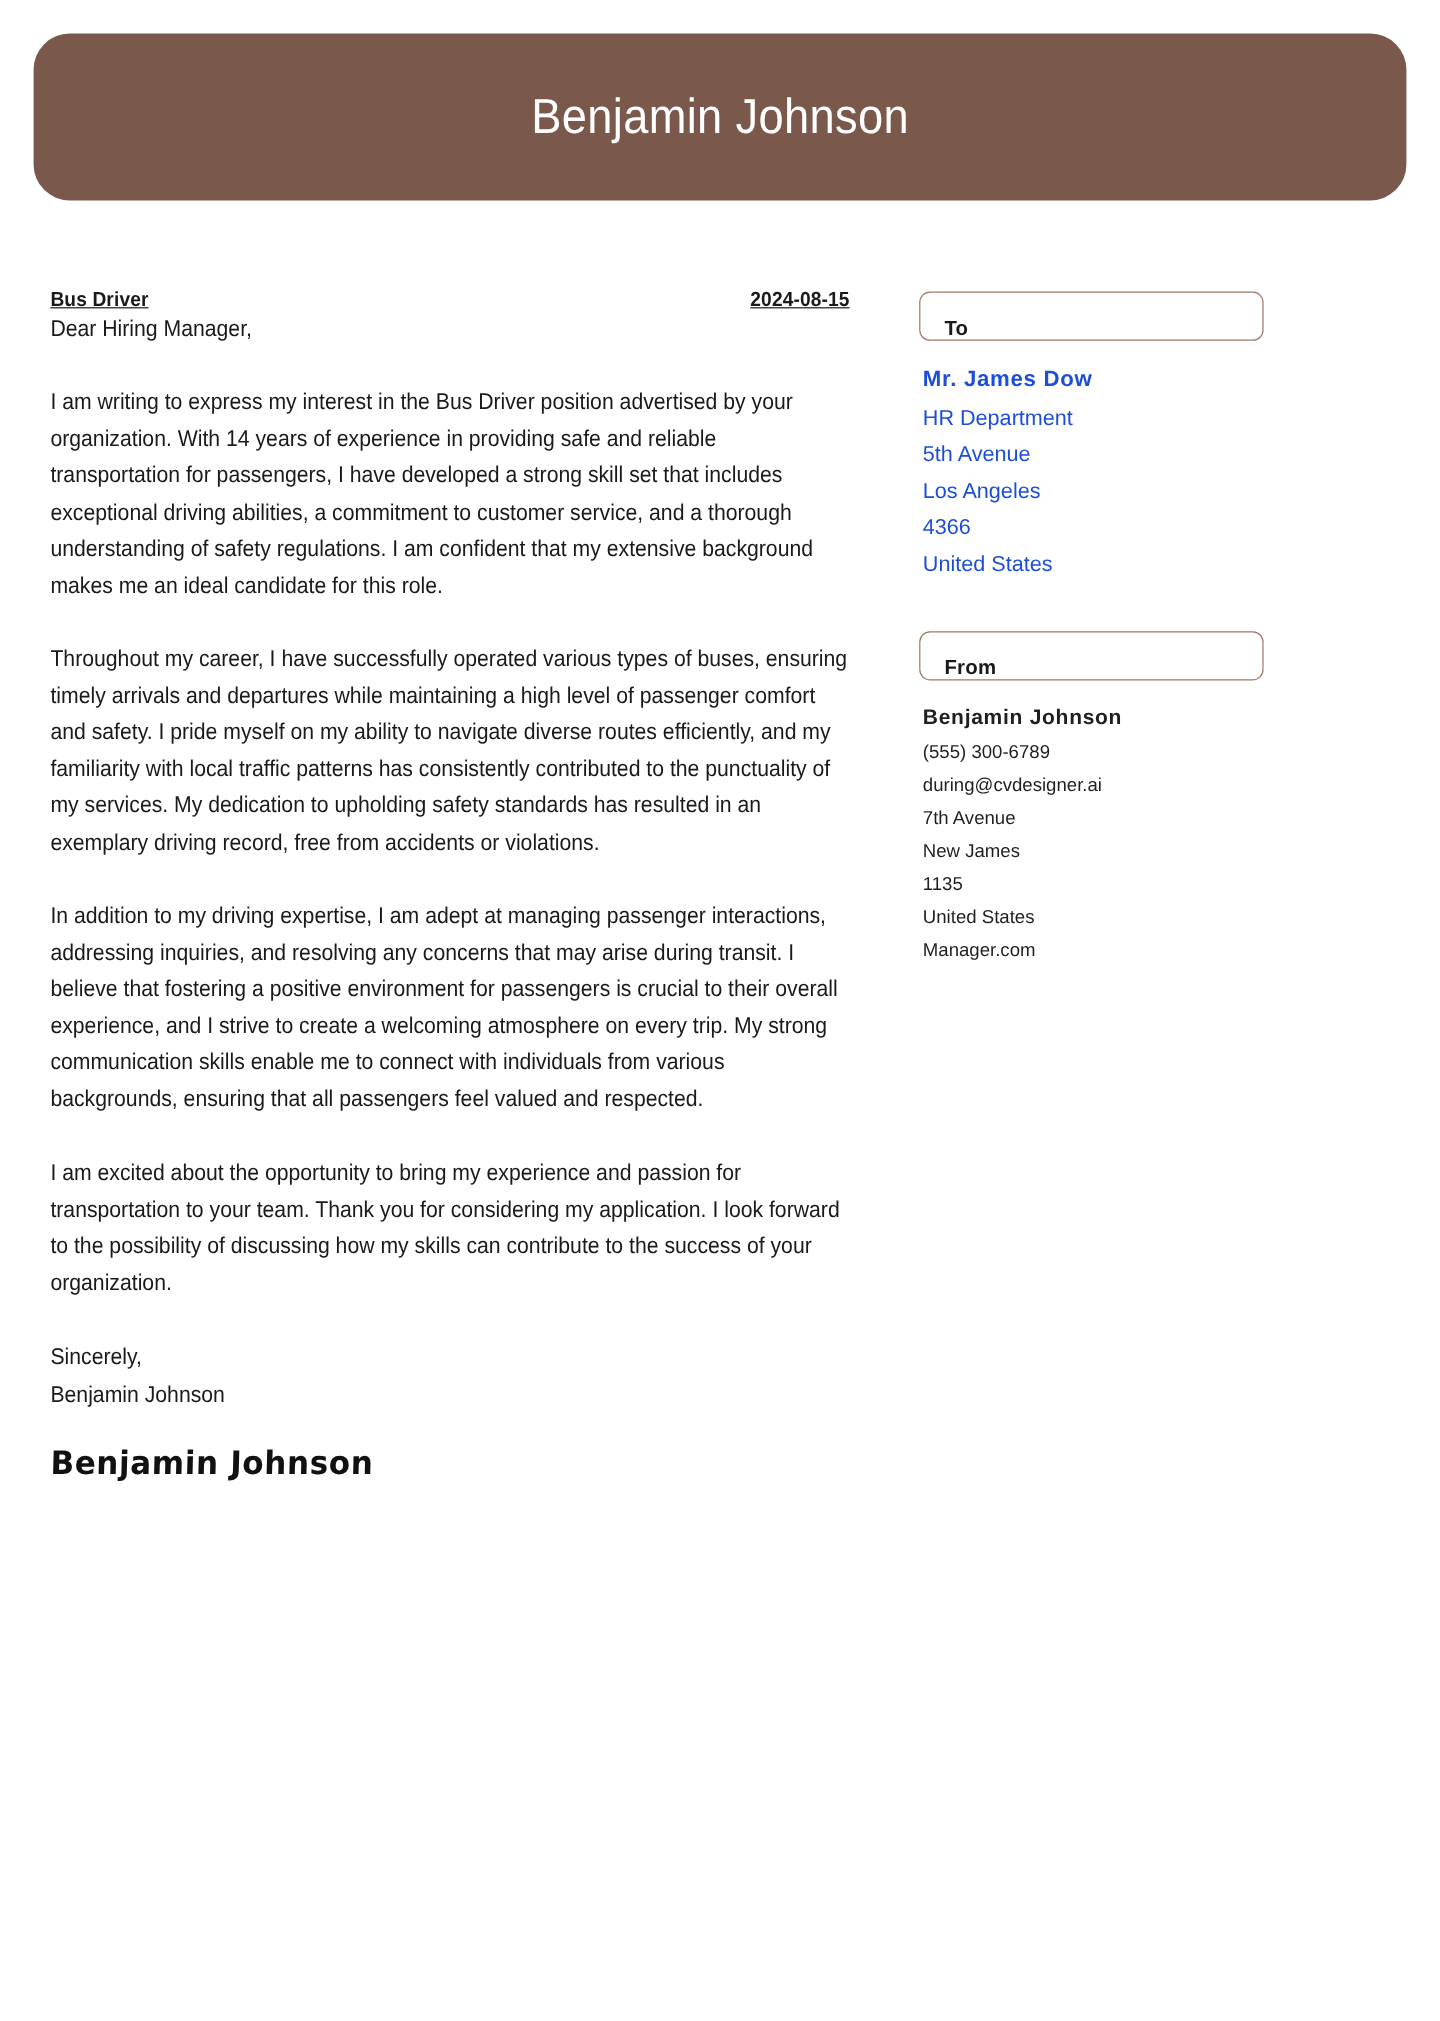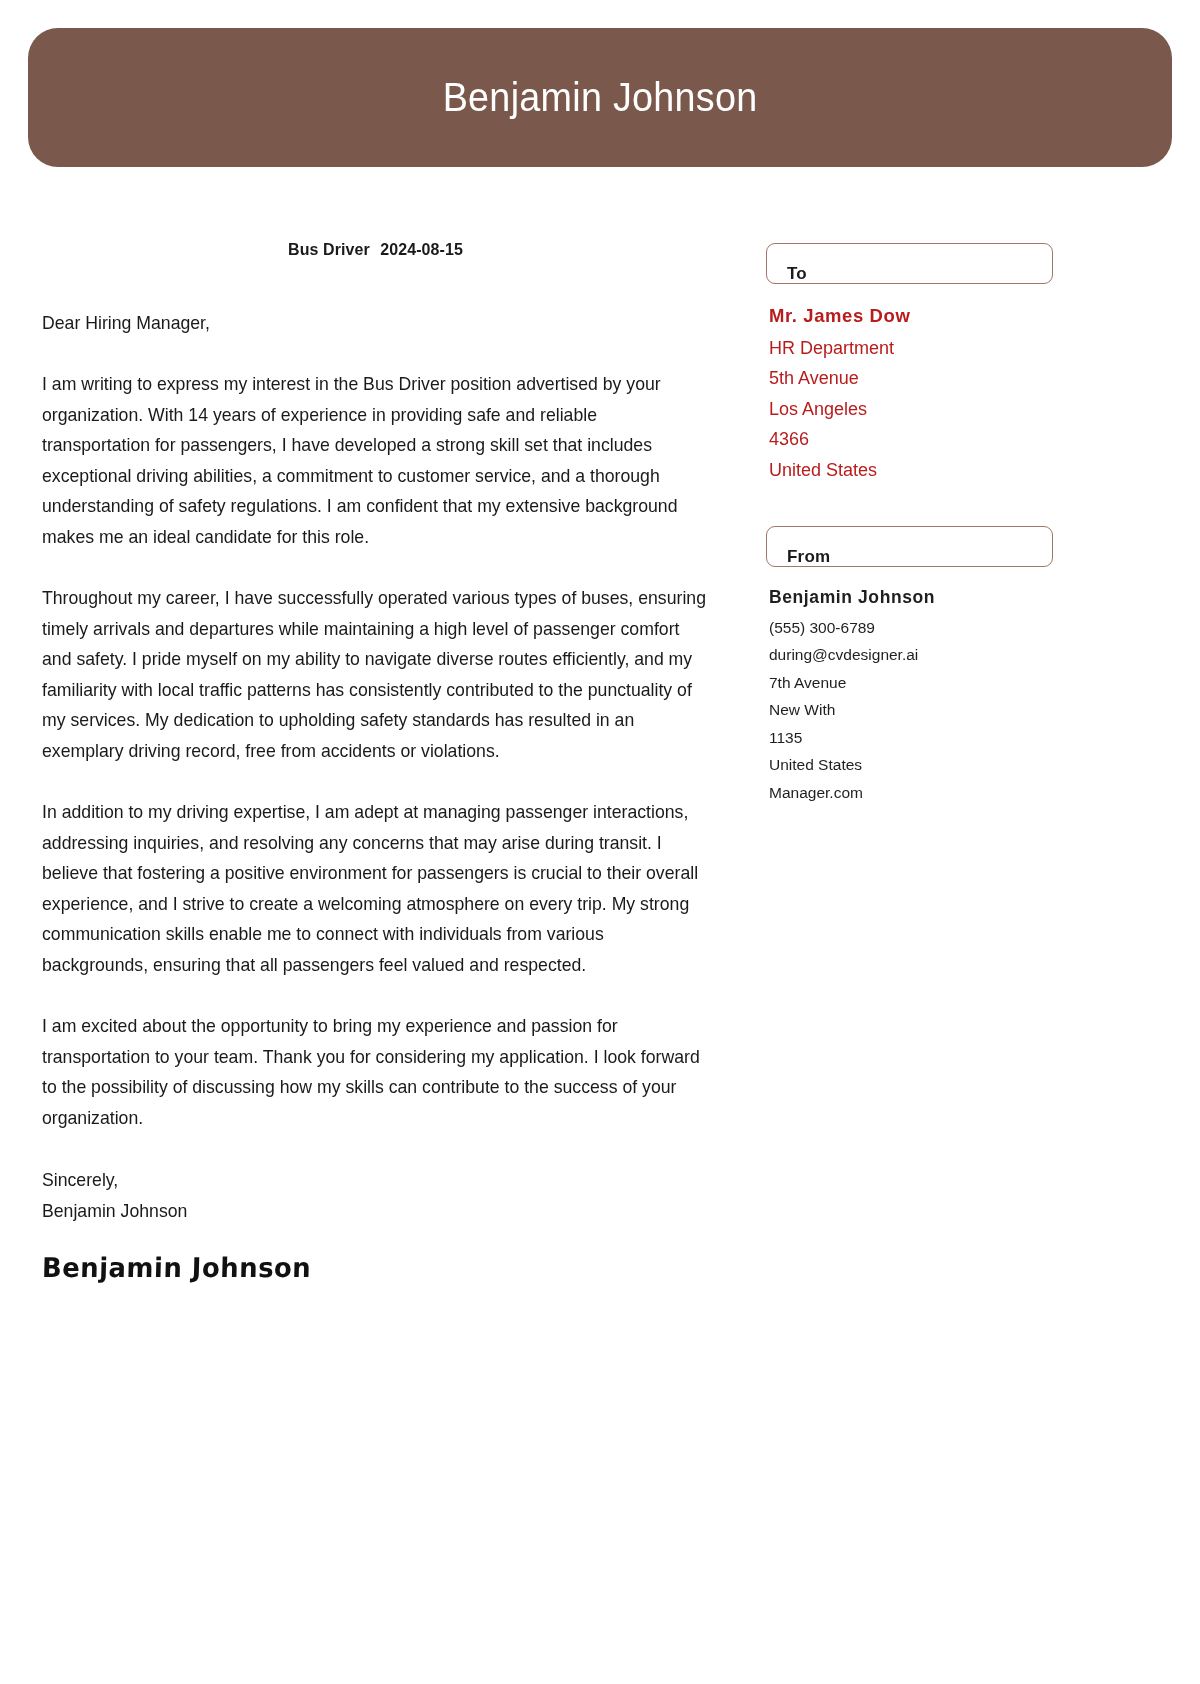--- a/index.html
+++ b/index.html
@@ -54,23 +54,23 @@
 
   .sidebar-col {
     flex: 1 1 auto;
     padding-left: 48px;
     padding-top: 3px;
   }
 
   
   .meta-row {
     display: flex;
-    justify-content: center;
+    justify-content: space-between;
     align-items: baseline;
-    margin-bottom: 48px;
+    text-decoration: underline;
   }
 
   .job-title {
     font-size: 17px;
     font-weight: bold;
     letter-spacing: 0.1px;
     transform: scaleX(0.94);
     transform-origin: left center;
   }
 
@@ -148,21 +148,21 @@
   }
 
   .addr-name {
     font-weight: bold;
     letter-spacing: 0.6px;
   }
 
   .to-lines .addr-line {
     font-size: 18px;
     line-height: 30.5px;
-    color: #b91c1c;
+    color: #1d4ed8;
   }
 
   .to-lines .addr-name {
     font-size: 18.5px;
     margin-bottom: 1px;
   }
 
   .from-lines .addr-line {
     font-size: 15.5px;
     line-height: 27.5px;
@@ -228,20 +228,20 @@
       <div class="addr-box">
         <span class="addr-box-label">From</span>
       </div>
     </div>
 
     <div class="addr-lines from-lines">
       <div class="addr-line addr-name">Benjamin Johnson</div>
       <div class="addr-line">(555) 300-6789</div>
       <div class="addr-line">during@cvdesigner.ai</div>
       <div class="addr-line">7th Avenue</div>
-      <div class="addr-line">New With</div>
+      <div class="addr-line">New James</div>
       <div class="addr-line">1135</div>
       <div class="addr-line">United States</div>
       <div class="addr-line">Manager.com</div>
     </div>
 
   </div>
 </div>
 
 </body></html>

